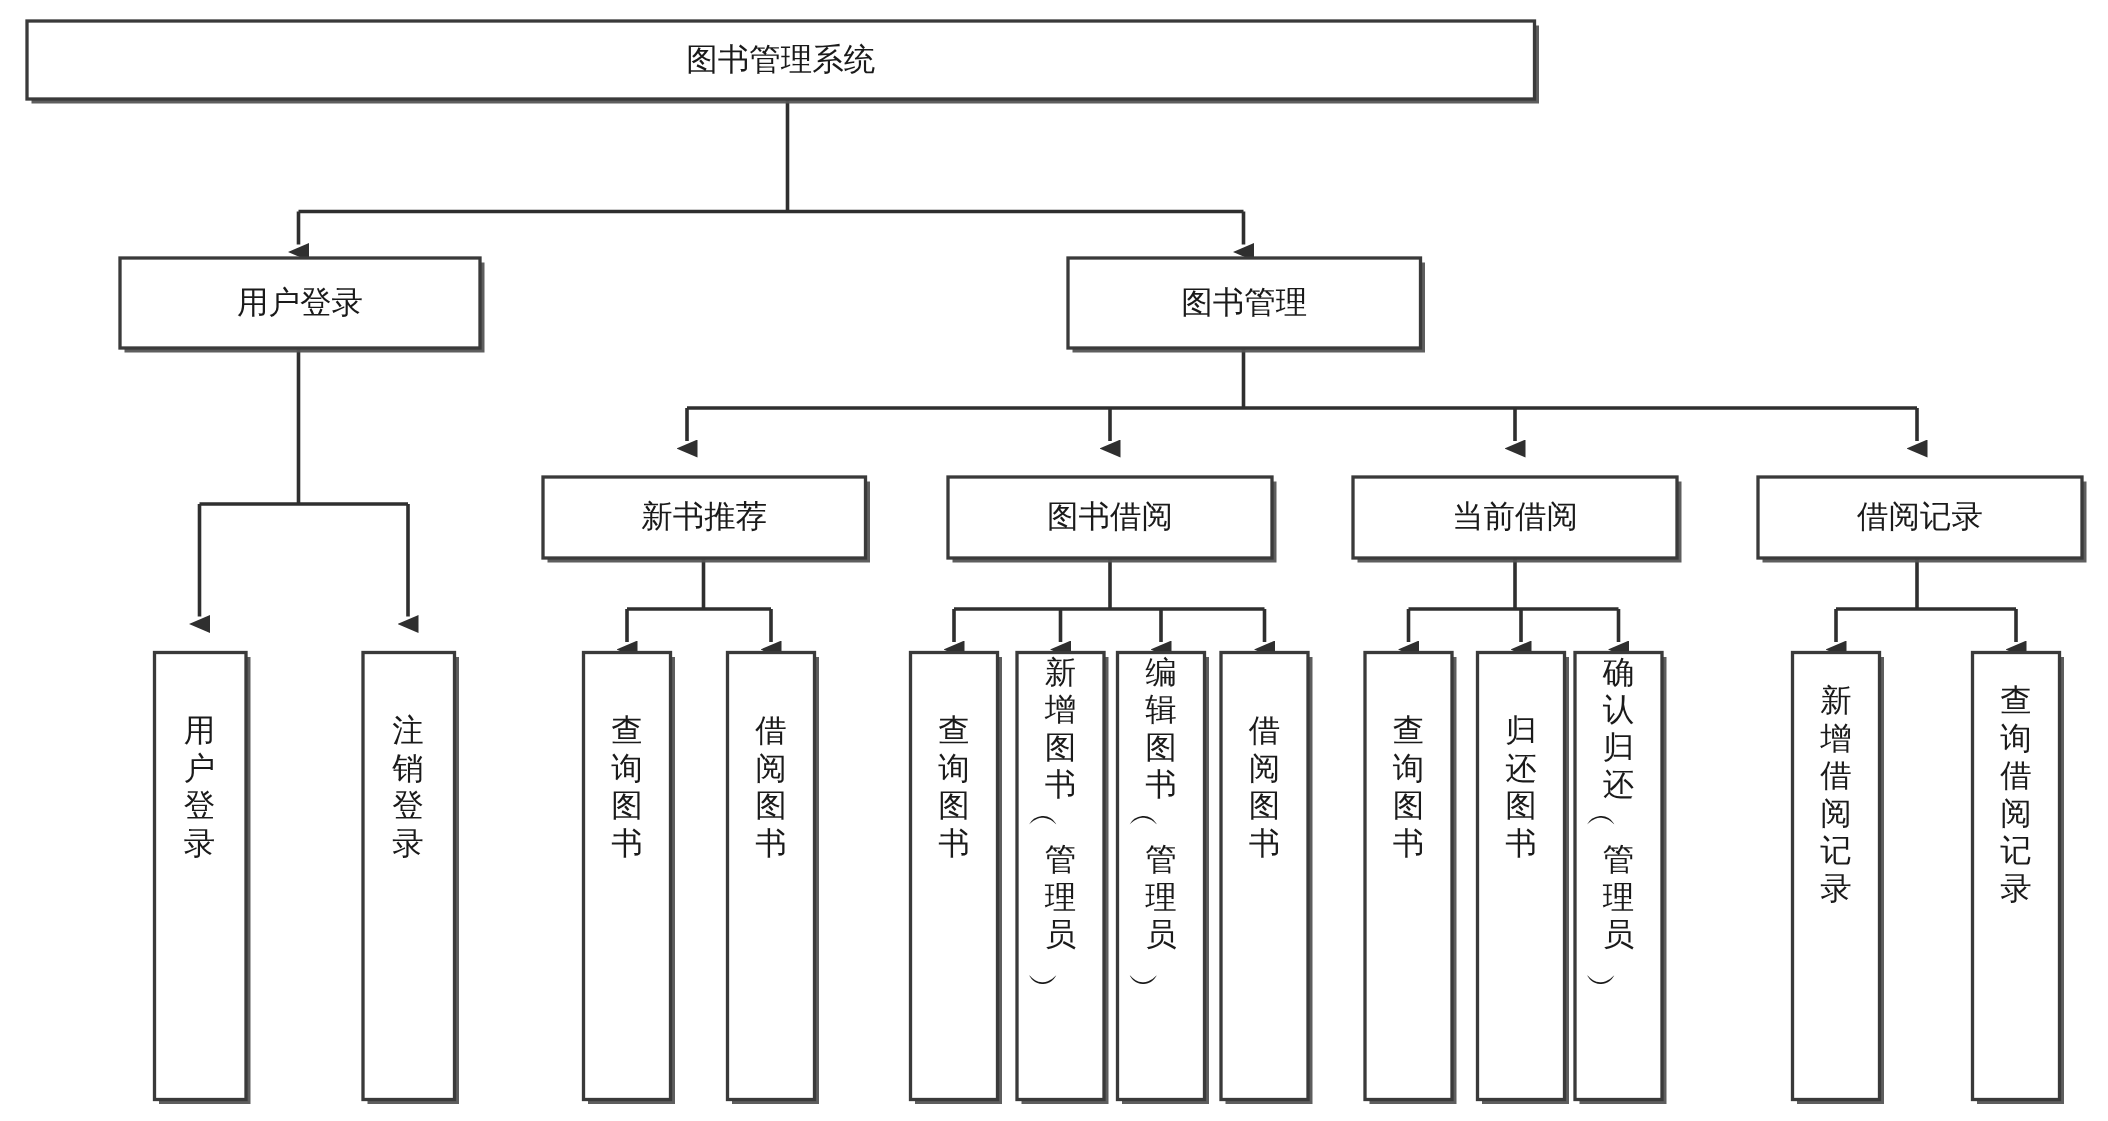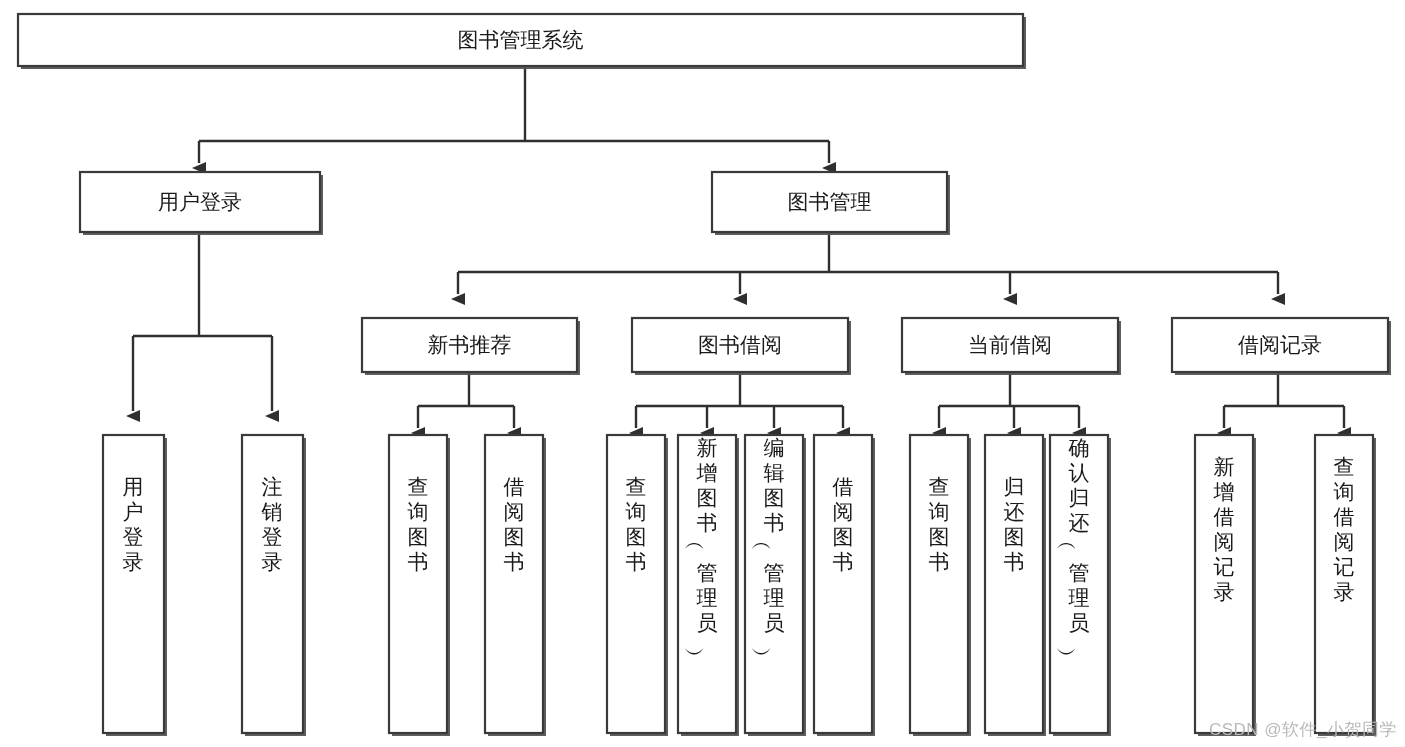--- a/index.html
+++ b/index.html
@@ -241,14 +241,13 @@
       <text class="node-label-v" transform="translate(1224,474)"><tspan x="0" dy="0">新</tspan><tspan x="0" dy="25">增</tspan><tspan x="0" dy="25">借</tspan><tspan x="0" dy="25">阅</tspan><tspan x="0" dy="25">记</tspan><tspan x="0" dy="25">录</tspan></text>
     </g>
 
     <g>
       <rect class="node-shadow" x="1318" y="438" width="58" height="298"></rect>
       <rect class="node-box" x="1315" y="435" width="58" height="298"></rect>
       <text class="node-label-v" transform="translate(1344,474)"><tspan x="0" dy="0">查</tspan><tspan x="0" dy="25">询</tspan><tspan x="0" dy="25">借</tspan><tspan x="0" dy="25">阅</tspan><tspan x="0" dy="25">记</tspan><tspan x="0" dy="25">录</tspan></text>
     </g>
   </svg>
 
-  <div class="watermark">CSDN @软件_小贺同学</div>
 </div>
 
 </body></html>

